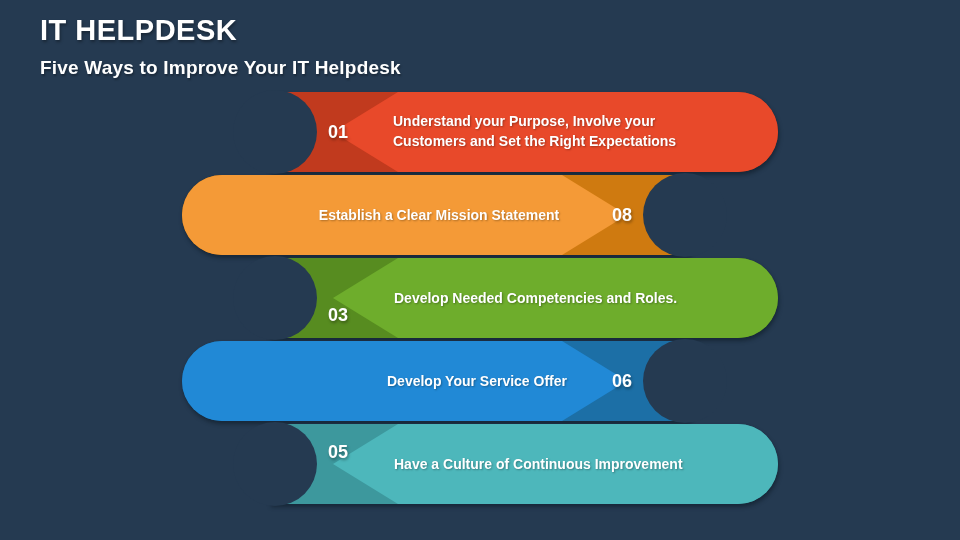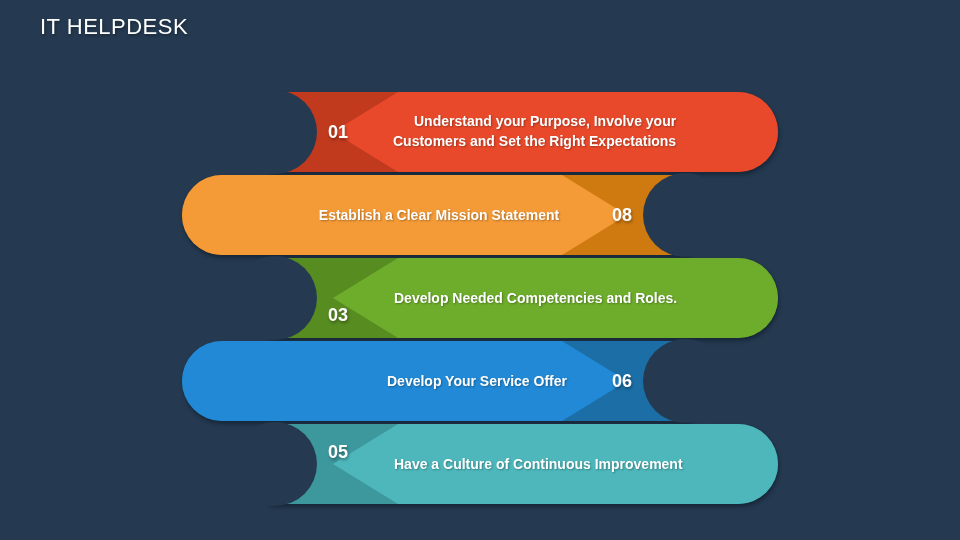--- a/index.html
+++ b/index.html
@@ -8,21 +8,21 @@
     position: relative;
     overflow: hidden;
     background: #253a51;
     font-family: "Liberation Sans", sans-serif;
   }
   #art { position: absolute; left: 0; top: 0; display: block; }
   .band-shadow { filter: drop-shadow(1px 3px 2px rgba(5,15,25,0.45)); }
 
   .header { position: absolute; left: 40px; top: 16px; color: #ffffff; }
   .title {
-    font-size: 22px; font-weight: 400; letter-spacing: 0.5px;
+    font-size: 29px; font-weight: 700; letter-spacing: 0.5px;
     line-height: 1.0; text-shadow: 1px 2px 3px rgba(0,0,0,0.35);
   }
   .subtitle {
     margin-top: 13px;
     font-size: 19px; font-weight: 600; letter-spacing: 0.2px;
     line-height: 1.0; text-shadow: 1px 2px 2px rgba(0,0,0,0.3);
   }
 
   .num {
     position: absolute;
@@ -31,21 +31,21 @@
     text-shadow: 1px 2px 3px rgba(0,0,0,0.35);
     line-height: 1;
   }
   .itext {
     position: absolute;
     color: #ffffff; font-weight: 700; font-size: 14px;
     line-height: 1.45;
     text-shadow: 1px 1px 2px rgba(0,0,0,0.3);
     white-space: pre-line;
   }
-  .itext.left  { transform: translateY(-50%); text-align: right; }
+  .itext.left  { transform: translateY(-50%); }
   .itext.center{ transform: translate(-50%, -50%); text-align: left; white-space: nowrap; }
 </style>
 </head>
 <body>
 
 <svg id="art" width="960" height="540" viewBox="0 0 960 540">
   <rect width="960" height="540" fill="#253a51"></rect>
 
   <g class="band-shadow">
     <path d="M270 92 H738 A40 40 0 0 1 738 172 H270 Z" fill="#c13a1e"></path>
@@ -73,20 +73,21 @@
 
   <g class="band-shadow">
     <path d="M270 424 H738 A40 40 0 0 1 738 504 H270 Z" fill="#3d989d"></path>
     <path d="M398 424 L333 464 L398 504 H738 A40 40 0 0 0 738 424 Z" fill="#4db7bb"></path>
   </g>
   <circle cx="275" cy="464" r="42" fill="#253a51"></circle>
 </svg>
 
 <header class="header">
   <div class="title">IT HELPDESK</div>
+  <div class="subtitle">Five Ways to Improve Your IT Helpdesk</div>
 </header>
 
 <div class="num" style="left:338px; top:132px">01</div>
 <div class="itext left" style="left:393px; top:131px">Understand your Purpose, Involve your
 Customers and Set the Right Expectations</div>
 
 <div class="num" style="left:622px; top:215px">08</div>
 <div class="itext center" style="left:439px; top:215px">Establish a Clear Mission Statement</div>
 
 <div class="num" style="left:338px; top:315px">03</div>

